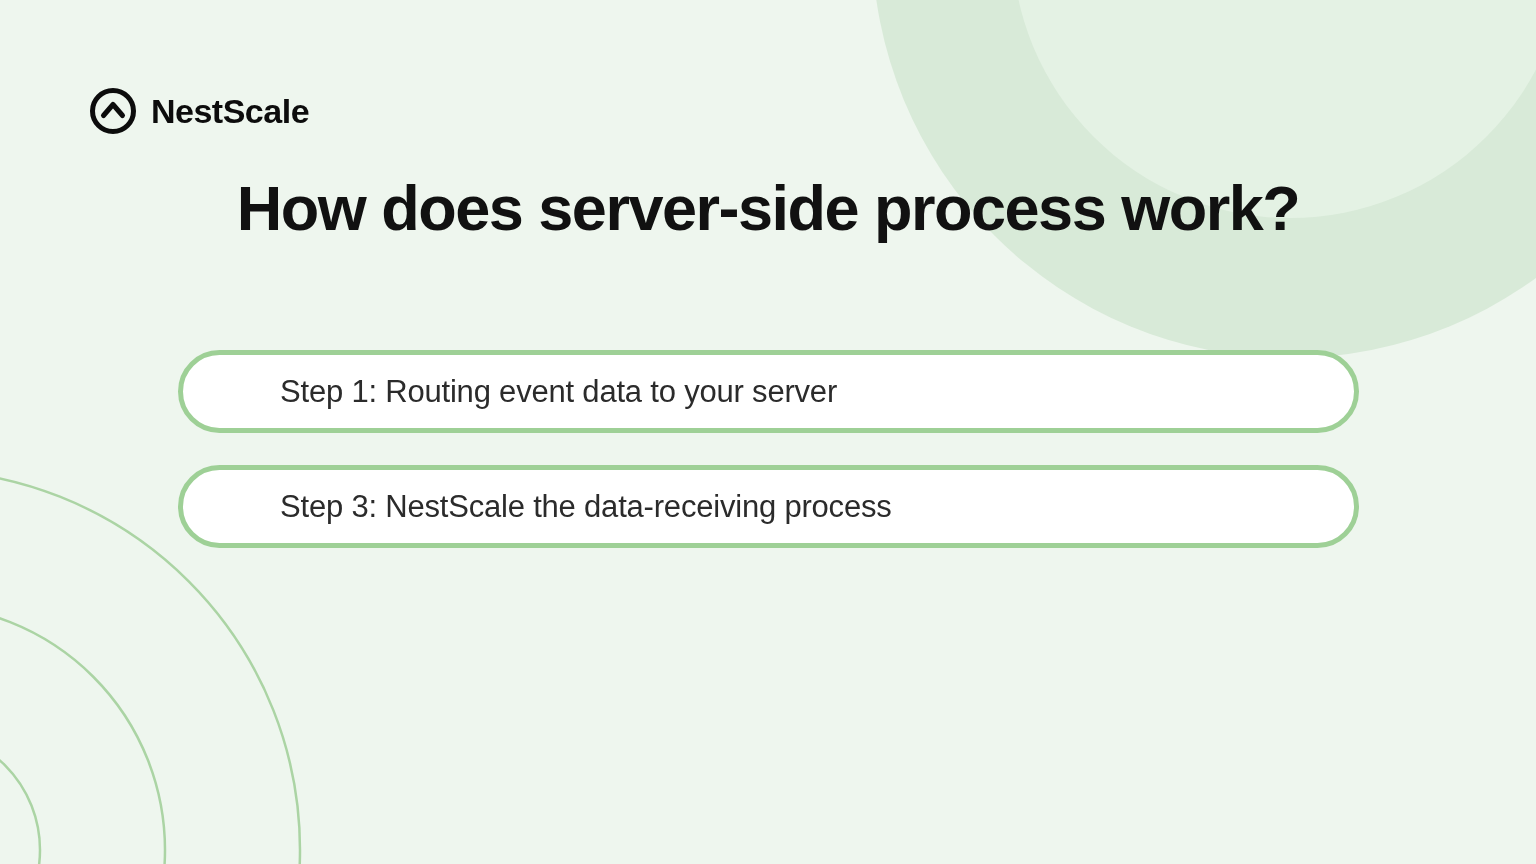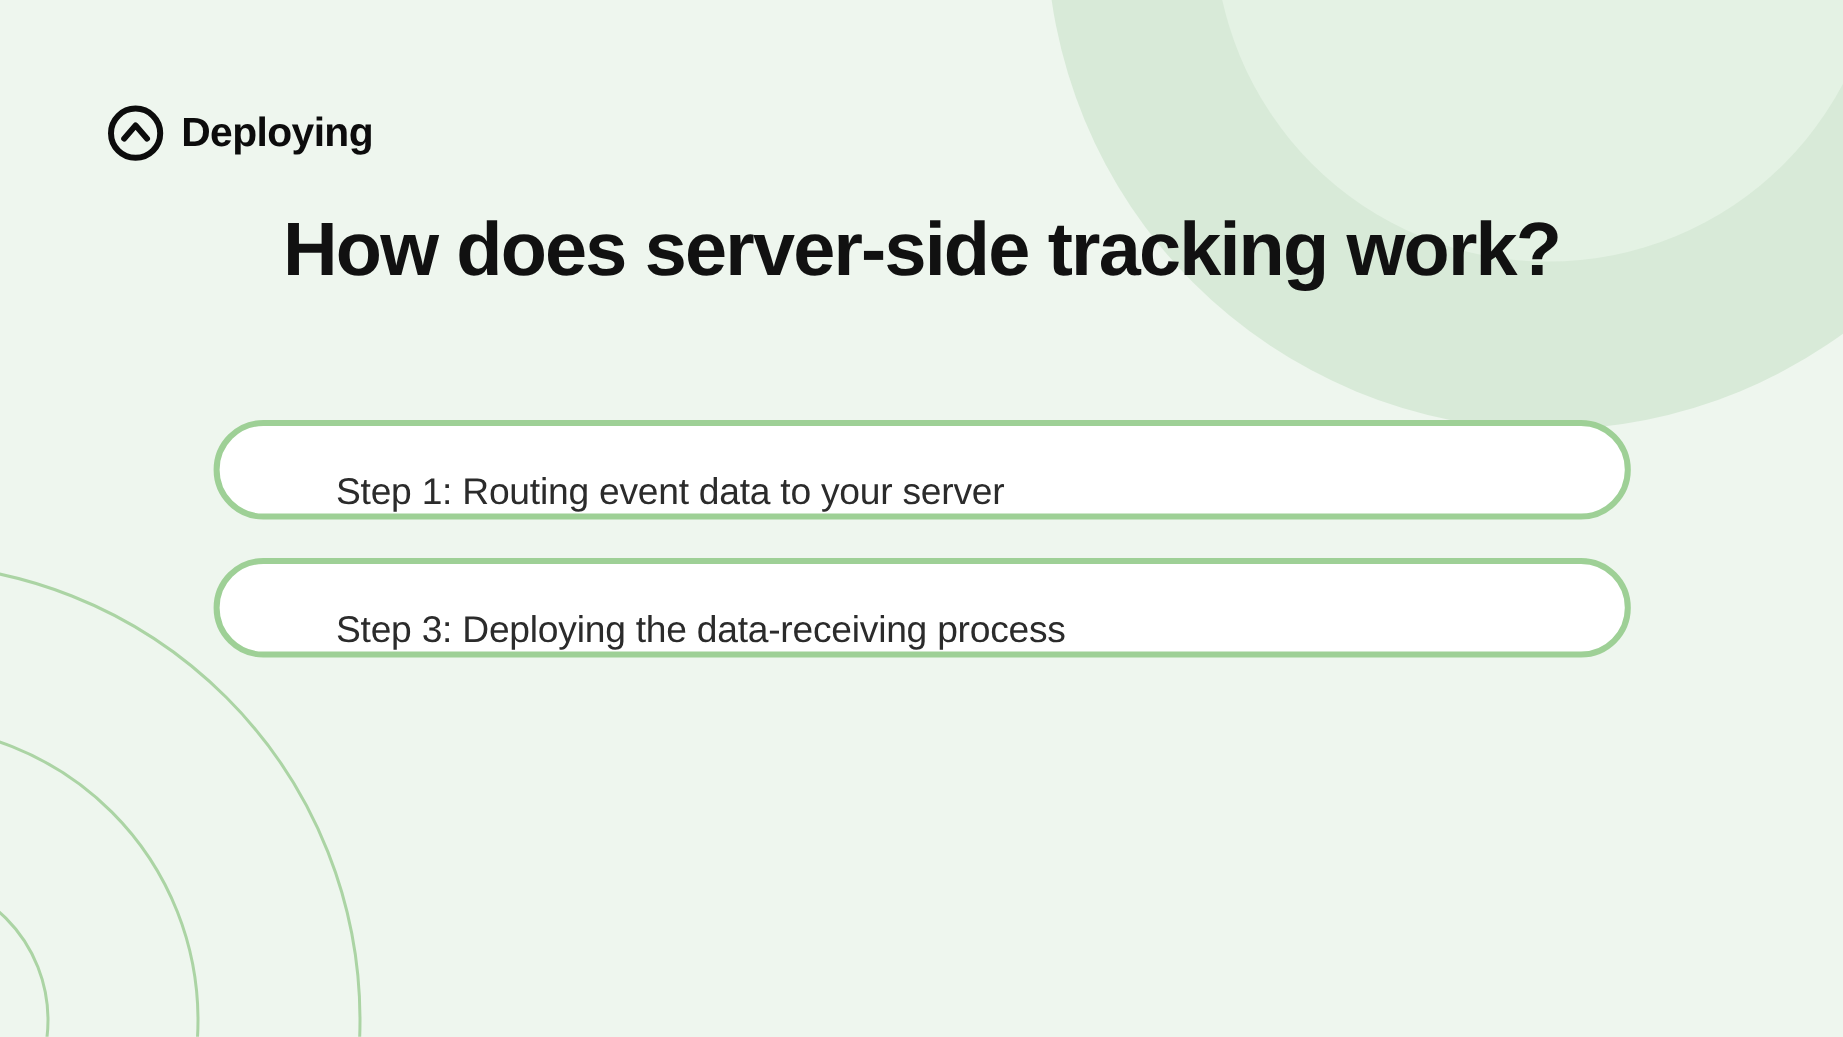--- a/index.html
+++ b/index.html
@@ -58,21 +58,21 @@
     top:350px;
     width:1181px;
   }
   .step-pill{
     height:83px;
     margin-bottom:32px;
     background:var(--pill-background);
     border:5px solid var(--pill-border);
     border-radius:44px;
     display:flex;
-    align-items:flex-end;
+    align-items:center;
     padding-left:97px;
   }
   .step-label{
     font-size:31px;
     color:var(--step-text);
     letter-spacing:-0.2px;
   }
 </style>
 </head>
 <body>
@@ -87,25 +87,25 @@
     <circle cx="-80" cy="850" r="245" style="fill:none;stroke:var(--decor-arc-stroke);stroke-width:2.5;"></circle>
     <circle cx="-80" cy="850" r="120" style="fill:none;stroke:var(--decor-arc-stroke);stroke-width:2.5;"></circle>
   </g>
 </svg>
 
 <header class="brand">
   <svg class="brand-icon" viewBox="0 0 50 50" aria-hidden="true">
     <circle cx="25" cy="25" r="20.5" fill="none" stroke="#0c0c0c" stroke-width="5"></circle>
     <path d="M15.5 29.5 L25 18.5 L34.5 29.5" fill="none" stroke="#0c0c0c" stroke-width="5" stroke-linecap="round" stroke-linejoin="round"></path>
   </svg>
-  <span class="brand-name">Deploying</span>
+  <span class="brand-name">NestScale</span>
 </header>
 
-<h1 class="title">How does server-side tracking work?</h1>
+<h1 class="title">How does server-side process work?</h1>
 
 <div class="steps">
   <div class="step-pill">
     <span class="step-label">Step 1: Routing event data to your server</span>
   </div>
   <div class="step-pill">
-    <span class="step-label">Step 3: Deploying the data-receiving process</span>
+    <span class="step-label">Step 3: NestScale the data-receiving process</span>
   </div>
 </div>
 
 </body></html>

